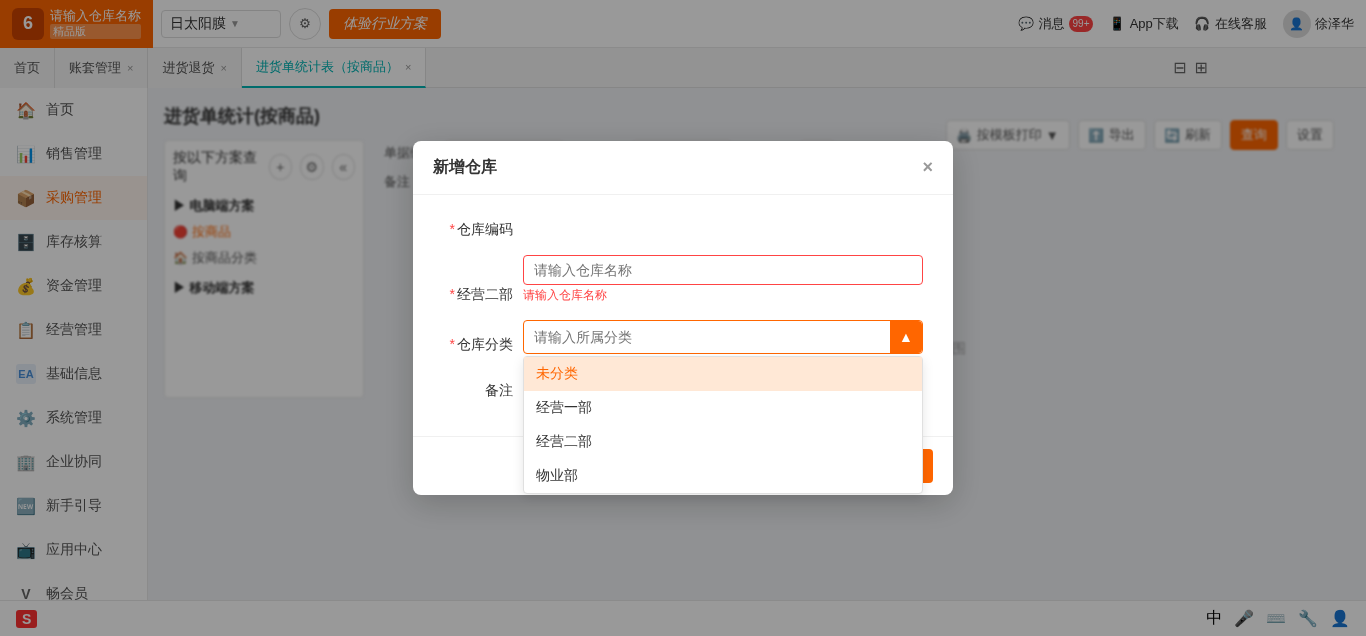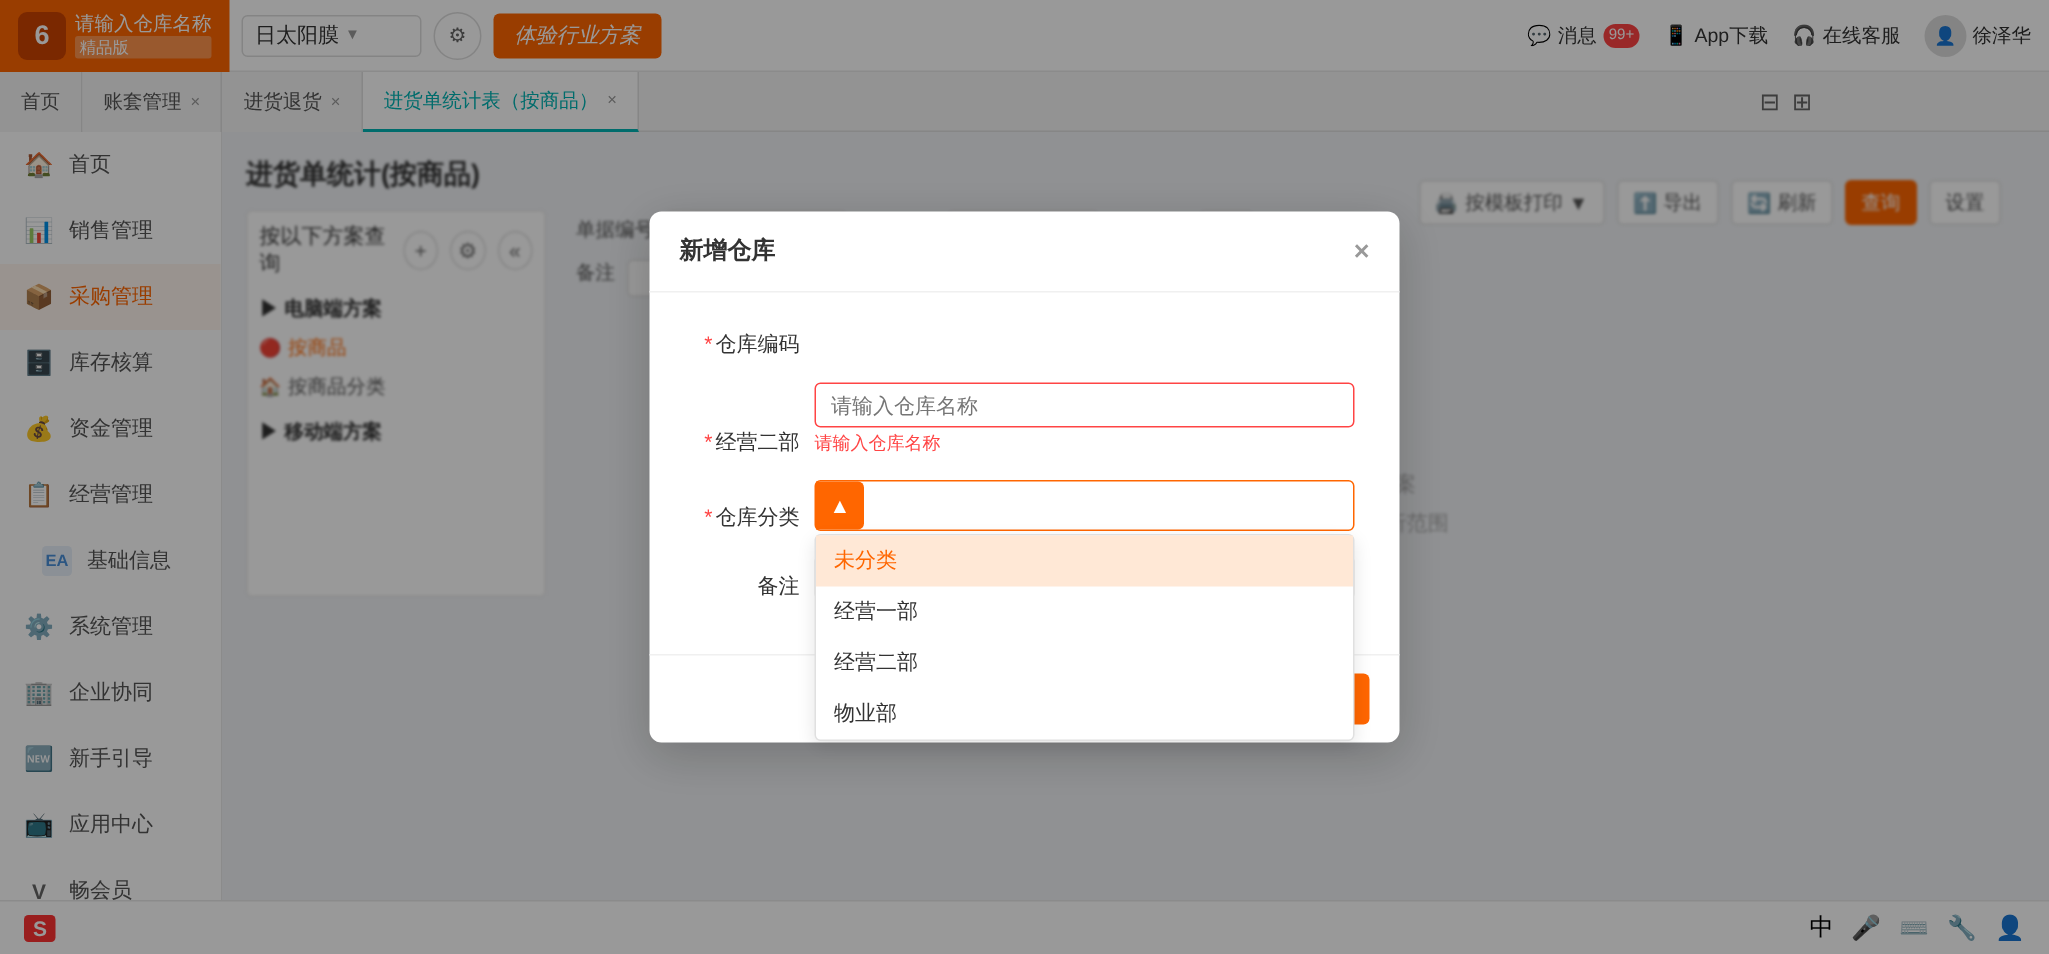--- a/index.html
+++ b/index.html
@@ -170,21 +170,21 @@
       position: fixed; top: 0; left: 0; right: 0; bottom: 0;
       background: rgba(0,0,0,0.4);
       z-index: 100;
       display: flex; align-items: center; justify-content: center;
     }
 
     
     .dialog {
       background: #fff;
       border-radius: 8px;
-      width: 500px;
+      width: 540px;
       min-height: 200px;
       box-shadow: 0 8px 32px rgba(0,0,0,0.2);
       position: relative;
       z-index: 101;
     }
     .dialog-header {
       padding: 16px 20px;
       border-bottom: 1px solid #f0f0f0;
       display: flex; align-items: center; justify-content: space-between;
       font-size: 16px; font-weight: bold; color: #333;
@@ -338,21 +338,21 @@
     </div>
     <div class="sidebar-item">
       <span class="sidebar-icon">💰</span>
       <span>资金管理</span>
     </div>
     <div class="sidebar-item">
       <span class="sidebar-icon">📋</span>
       <span>经营管理</span>
     </div>
     <div class="sidebar-item">
-      <span class="sidebar-icon" style="font-size:11px;font-weight:bold;color:#4a90d9;background:#e8f0fa;border-radius:3px;padding:2px 3px;margin-left:12px;">EA</span>
+      <span class="sidebar-icon" style="font-size:11px;font-weight:bold;color:#4a90d9;background:#e8f0fa;border-radius:3px;padding:2px 3px;">EA</span>
       <span>基础信息</span>
     </div>
     <div class="sidebar-item">
       <span class="sidebar-icon">⚙️</span>
       <span>系统管理</span>
     </div>
     <div class="sidebar-item">
       <span class="sidebar-icon">🏢</span>
       <span>企业协同</span>
     </div>
@@ -478,20 +478,21 @@
         <div class="form-control">
           <input type="text" class="error" placeholder="请输入仓库名称" style="">
           <div class="error-msg">请输入仓库名称</div>
         </div>
       </div>
 
       <div class="form-row">
         <div class="form-label required">仓库分类</div>
         <div class="form-control category-wrapper">
           <div class="category-input-row">
+            <input type="text" placeholder="请输入所属分类" style="">
             <div class="category-toggle">▲</div>
           </div>
           <div class="category-dropdown">
             <div class="category-option selected">未分类</div>
             <div class="category-option">经营一部</div>
             <div class="category-option">经营二部</div>
             <div class="category-option">物业部</div>
           </div>
         </div>
       </div>

